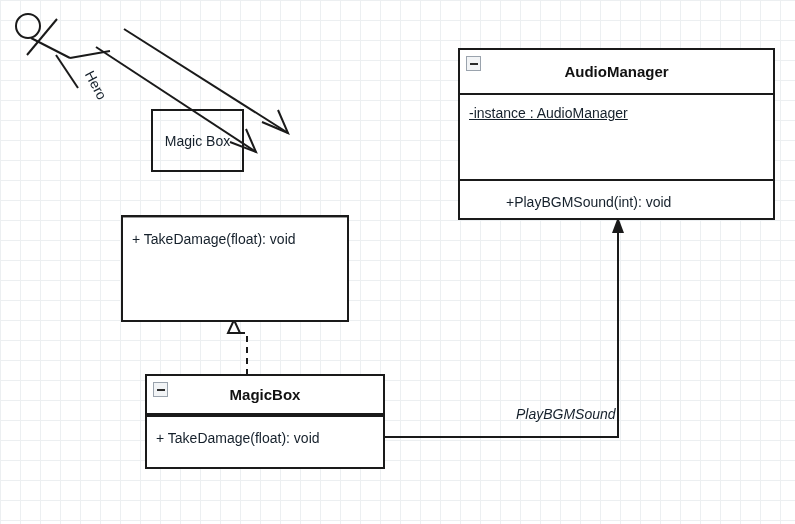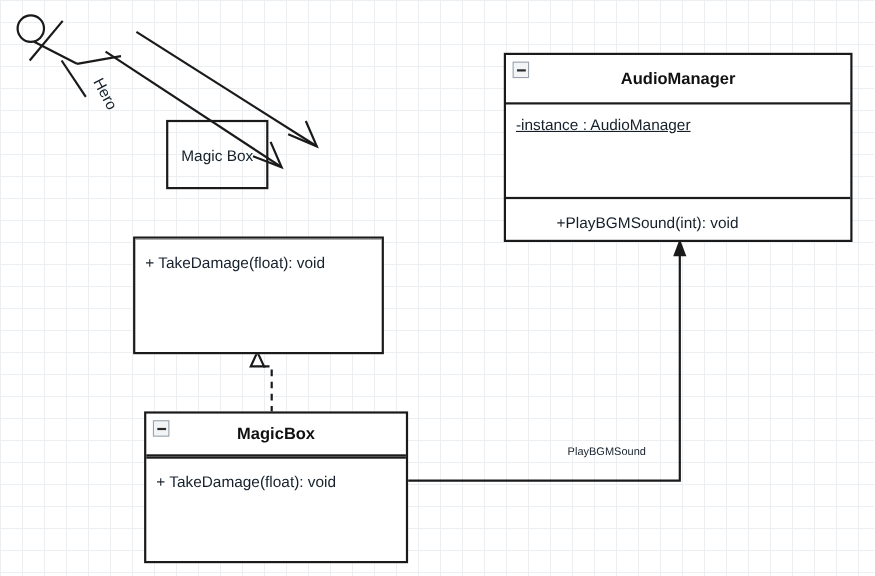--- a/index.html
+++ b/index.html
@@ -106,23 +106,24 @@
     display: flex;
     align-items: center;
     justify-content: center;
     font-size: 14px;
     color: #15202b;
   }
 
   
   .free-text {
     position: absolute;
-    font-size: 10px;
+    font-size: 14px;
     color: #15202b;
     white-space: nowrap;
+    font-style: italic;
   }
   .rot-label {
     position: absolute;
     font-size: 14px;
     color: #15202b;
     white-space: nowrap;
     transform-origin: 0 0;
   }
 
   
@@ -215,21 +216,21 @@
     </div>
   </div>
 
   <div class="uml-class" style="left:121px; top:215px; width:228px; height:107px;">
     <div class="uml-divider thin"></div>
     <div class="uml-section" style="height:43px; padding-top:11px;">
       <div class="member">+ TakeDamage(float): void</div>
     </div>
   </div>
 
-  <div class="uml-class" style="left:131px; top:374px; width:240px; height:138px;">
+  <div class="uml-class" style="left:145px; top:374px; width:240px; height:95px;">
     <div class="uml-header" style="height:37px;">
       <div class="collapse-btn">
           <i></i>
         </div>
       <span class="cls-name">MagicBox</span>
     </div>
     <div class="uml-divider"></div>
     <div class="uml-divider"></div>
     <div class="uml-section" style="height:41px; padding-top:11px;">
       <div class="member">+ TakeDamage(float): void</div>

